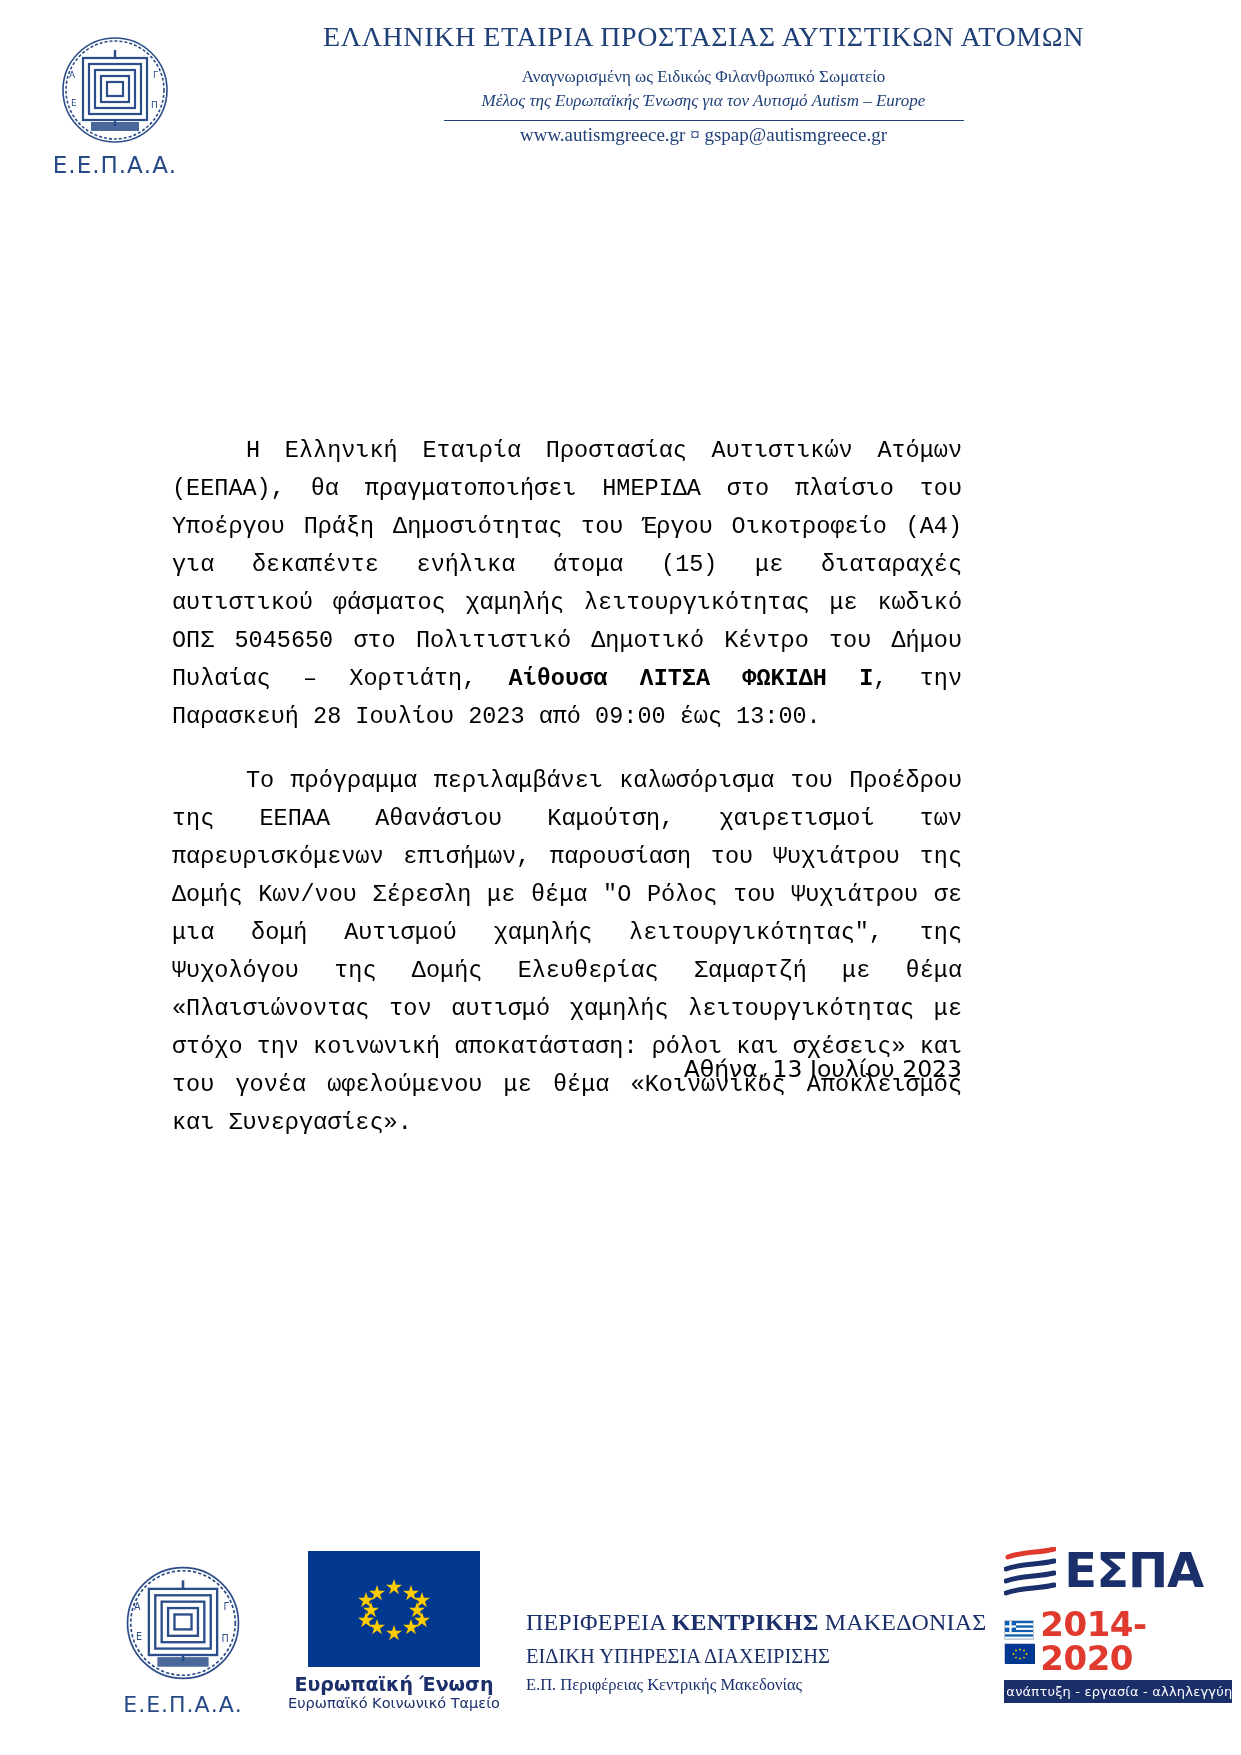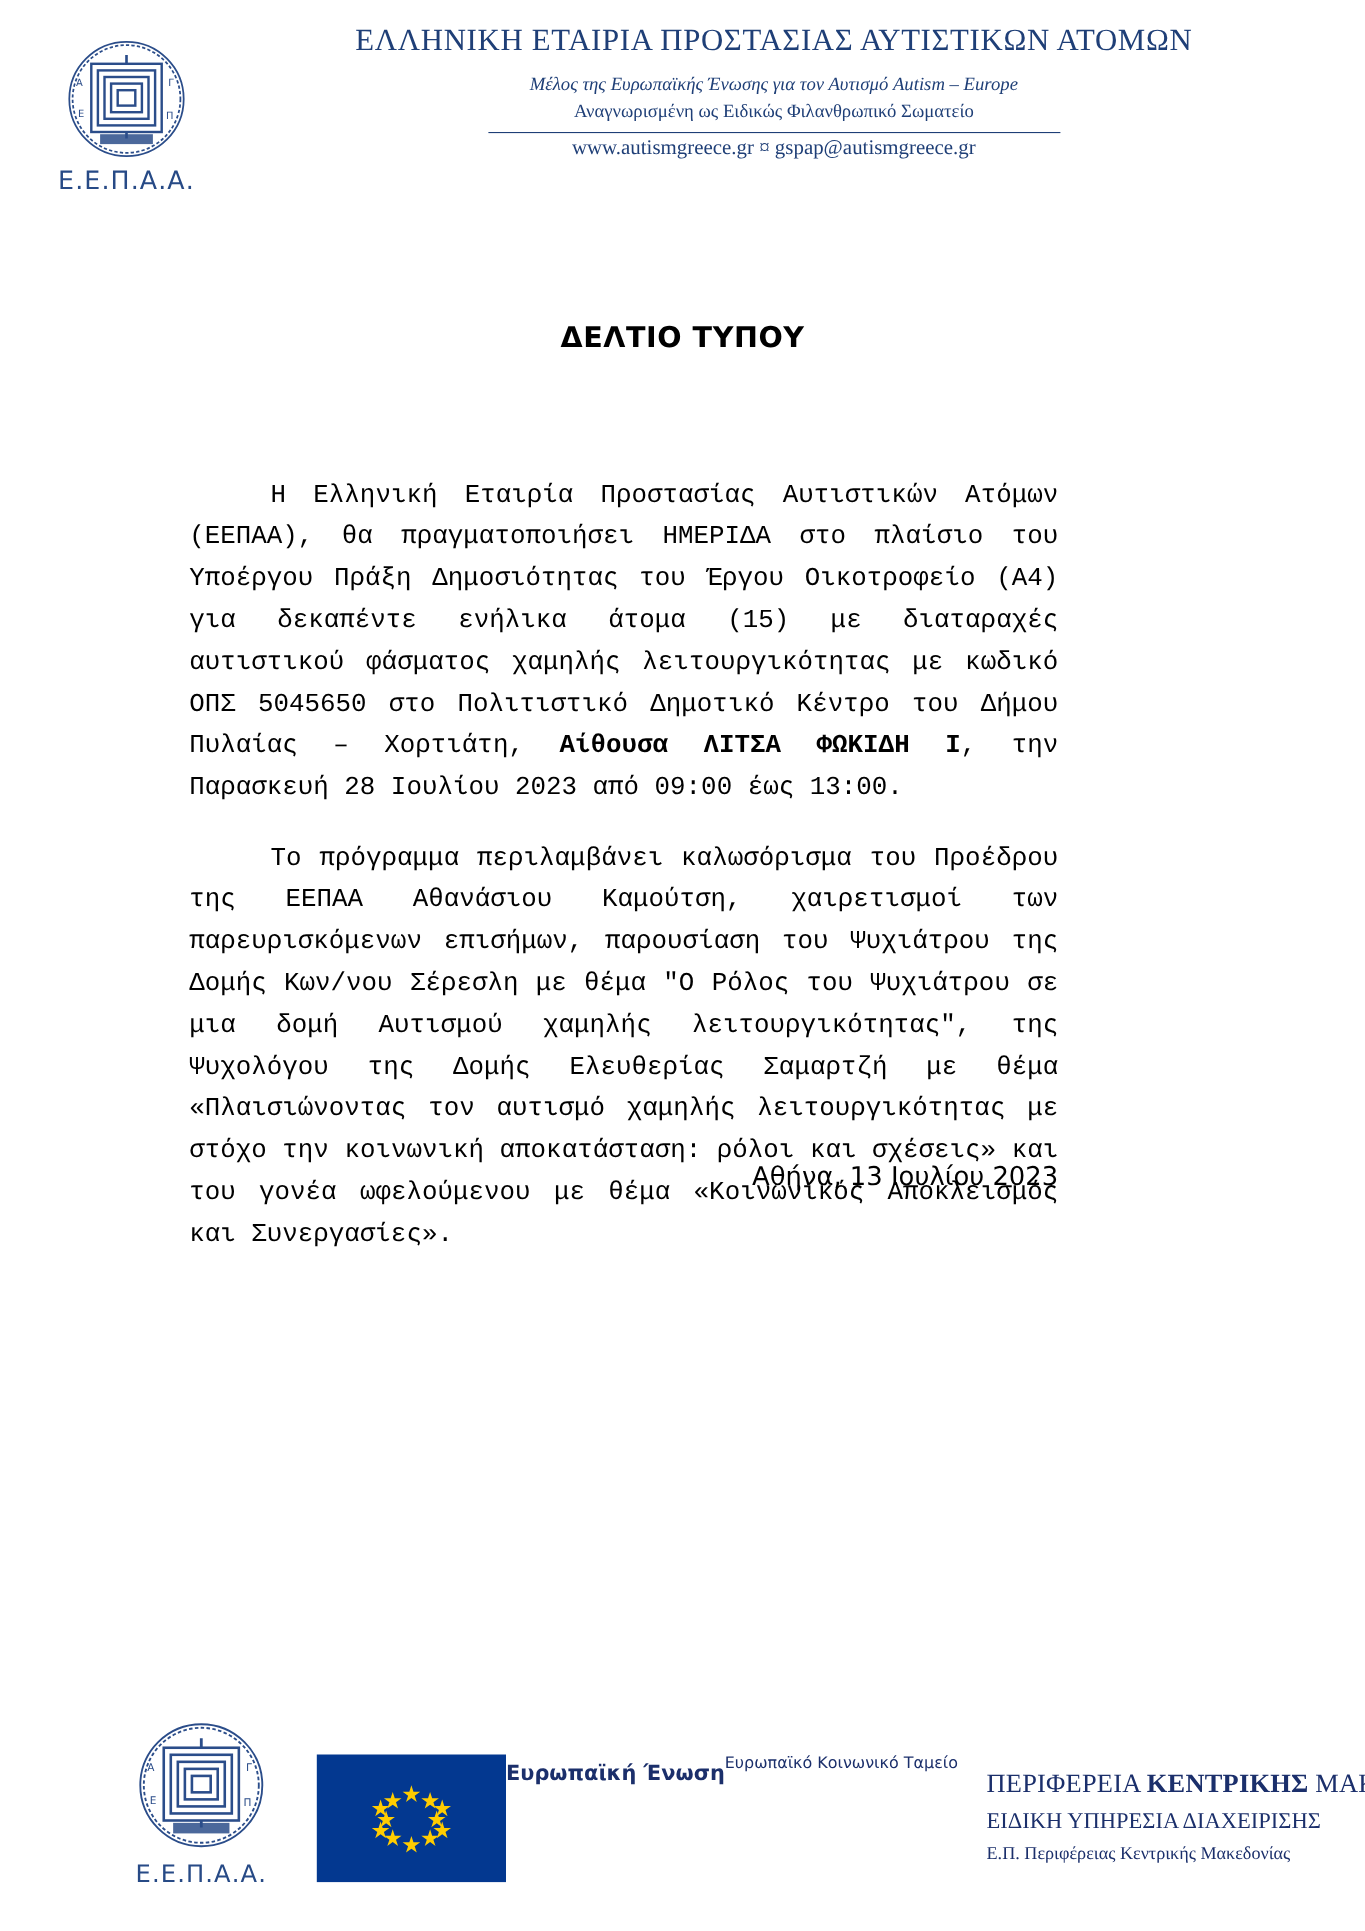--- a/index.html
+++ b/index.html
@@ -152,21 +152,22 @@
     font-size: 22px;
     letter-spacing: 1px;
     color: #274a86;
     margin-top: 1px;
     white-space: nowrap;
   }
 
   .eu-block {
     flex: 0 0 200px;
     display: flex;
-    flex-direction: row;
+    flex-direction: column;
+    align-items: center;
     padding-bottom: 6px;
   }
   .eu-flag {
     width: 172px; height: 116px;
     background: #033890;
     position: relative;
   }
   .eu-flag .stars { position:absolute; inset:0; }
   .eu-cap1 {
     font-family: "DejaVu Sans", sans-serif;
@@ -269,28 +270,27 @@
             <text x="96" y="78">Π</text>
           </g>
           <rect x="36" y="92" width="48" height="9" fill="#2b4d8a" opacity="0.85"></rect>
         </svg>
       </div>
       <div class="acr">Ε.Ε.Π.Α.Α.</div>
     </div>
 
     <div class="lh-text">
       <div class="lh-title">ΕΛΛΗΝΙΚΗ ΕΤΑΙΡΙΑ ΠΡΟΣΤΑΣΙΑΣ ΑΥΤΙΣΤΙΚΩΝ ΑΤΟΜΩΝ</div>
+      <div class="lh-sub">Αναγνωρισμένη ως Ειδικώς Φιλανθρωπικό Σωματείο</div>
       <div class="lh-sub italic">Μέλος της Ευρωπαϊκής Ένωσης για τον Αυτισμό Autism – Europe</div>
-      <div class="lh-sub">Αναγνωρισμένη ως Ειδικώς Φιλανθρωπικό Σωματείο</div>
       <div class="lh-rule"></div>
       <div class="lh-web">www.autismgreece.gr ¤ gspap@autismgreece.gr</div>
     </div>
   </div>
 
-  <div class="doc-title">ΔΕΛΤΙΟ ΤΥΠΟΥ</div>
 
   <div class="content">
     <p class="para"><span>Η Ελληνική Εταιρία Προστασίας Αυτιστικών Ατόμων (ΕΕΠΑΑ), θα πραγματοποιήσει ΗΜΕΡΙΔΑ στο πλαίσιο του Υποέργου Πράξη Δημοσιότητας του Έργου Οικοτροφείο (Α4) για δεκαπέντε ενήλικα άτομα (15) με διαταραχές αυτιστικού φάσματος χαμηλής λειτουργικότητας με κωδικό ΟΠΣ 5045650 στο Πολιτιστικό Δημοτικό Κέντρο του Δήμου Πυλαίας – Χορτιάτη, </span><b>Αίθουσα ΛΙΤΣΑ ΦΩΚΙΔΗ Ι</b><span>, την Παρασκευή 28 Ιουλίου 2023 από 09:00 έως 13:00.</span></p>
 
     <p class="para">Το πρόγραμμα περιλαμβάνει καλωσόρισμα του Προέδρου της ΕΕΠΑΑ Αθανάσιου Καμούτση, χαιρετισμοί των παρευρισκόμενων επισήμων, παρουσίαση του Ψυχιάτρου της Δομής Κων/νου Σέρεσλη με θέμα "Ο Ρόλος του Ψυχιάτρου σε μια δομή Αυτισμού χαμηλής λειτουργικότητας", της Ψυχολόγου της Δομής Ελευθερίας Σαμαρτζή με θέμα «Πλαισιώνοντας τον αυτισμό χαμηλής λειτουργικότητας με στόχο την κοινωνική αποκατάσταση: ρόλοι και σχέσεις» και του γονέα ωφελούμενου με θέμα «Κοινωνικός Αποκλεισμός και Συνεργασίες».</p>
   </div>
 
   <div class="signoff">Αθήνα, 13 Ιουλίου 2023</div>
 
   <div class="footer">

